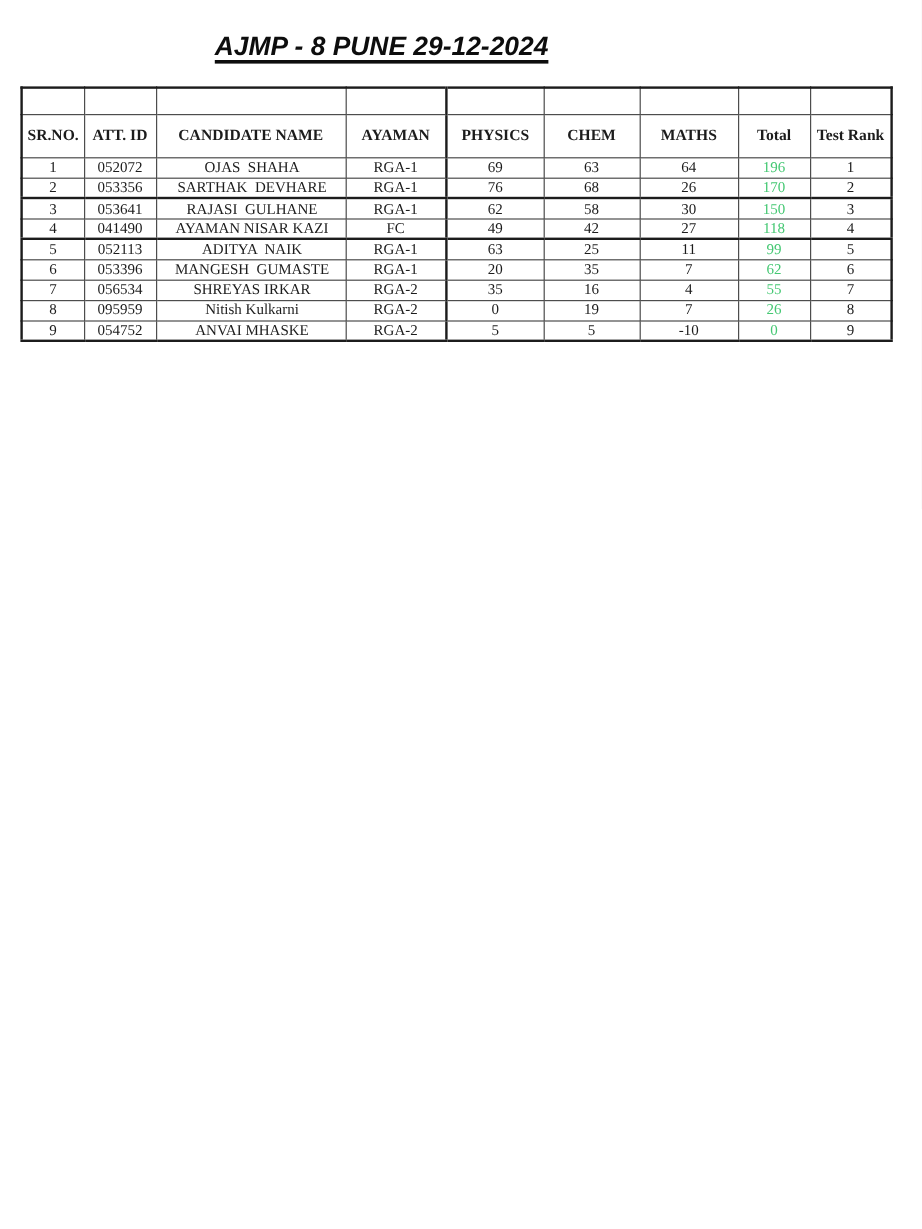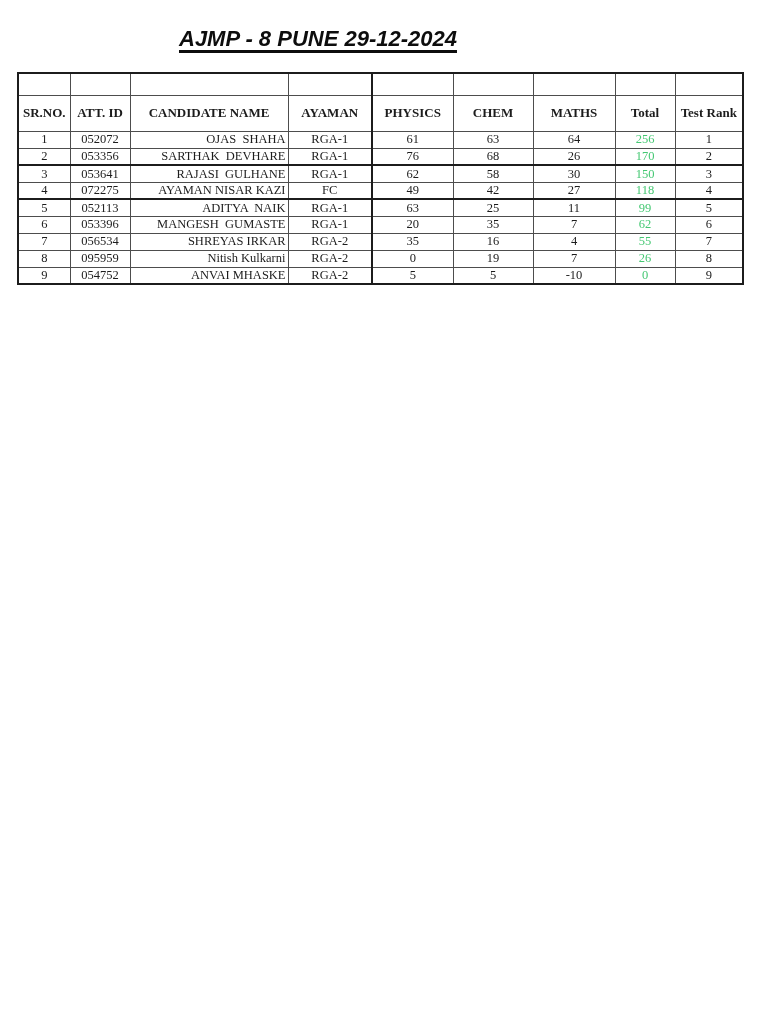--- a/index.html
+++ b/index.html
@@ -61,21 +61,21 @@
     height:36px;
     font-size:13px;
     font-weight:bold;
   }
   .results tr.data-row td{
     height:17px;
     font-size:12.5px;
     line-height:1;
   }
   .results td.name{
-    text-align:right;
+    text-align:center;
     padding-left:4px;
     white-space:pre;
   }
   .results td.total{
     color:var(--total-green);
   }
   .results .tl{
     border-left:2.5px solid var(--border-thick);
   }
   .results tr.thick-bottom td{
@@ -127,24 +127,24 @@
       <th>MATHS</th>
       <th>Total</th>
       <th>Test Rank</th>
     </tr>
 
     <tr class="data-row">
       <td>1</td>
       <td>052072</td>
       <td class="name">OJAS  SHAHA</td>
       <td>RGA-1</td>
-      <td class="tl">61</td>
+      <td class="tl">69</td>
       <td>63</td>
       <td>64</td>
-      <td class="total">256</td>
+      <td class="total">196</td>
       <td>1</td>
     </tr>
 
     <tr class="data-row thick-bottom">
       <td>2</td>
       <td>053356</td>
       <td class="name">SARTHAK  DEVHARE</td>
       <td>RGA-1</td>
       <td class="tl">76</td>
       <td>68</td>
@@ -160,21 +160,21 @@
       <td>RGA-1</td>
       <td class="tl">62</td>
       <td>58</td>
       <td>30</td>
       <td class="total">150</td>
       <td>3</td>
     </tr>
 
     <tr class="data-row thick-bottom">
       <td>4</td>
-      <td>072275</td>
+      <td>041490</td>
       <td class="name">AYAMAN NISAR KAZI</td>
       <td>FC</td>
       <td class="tl">49</td>
       <td>42</td>
       <td>27</td>
       <td class="total">118</td>
       <td>4</td>
     </tr>
 
     <tr class="data-row">

